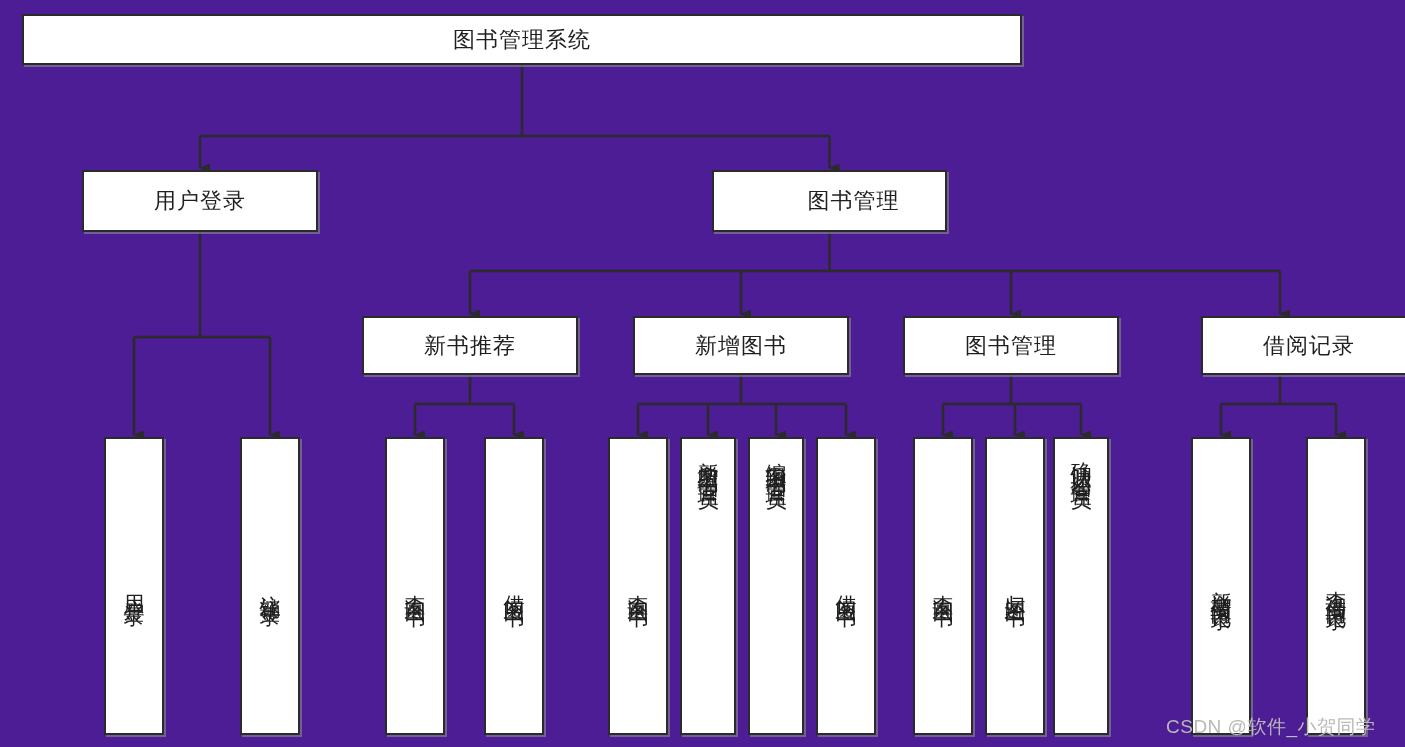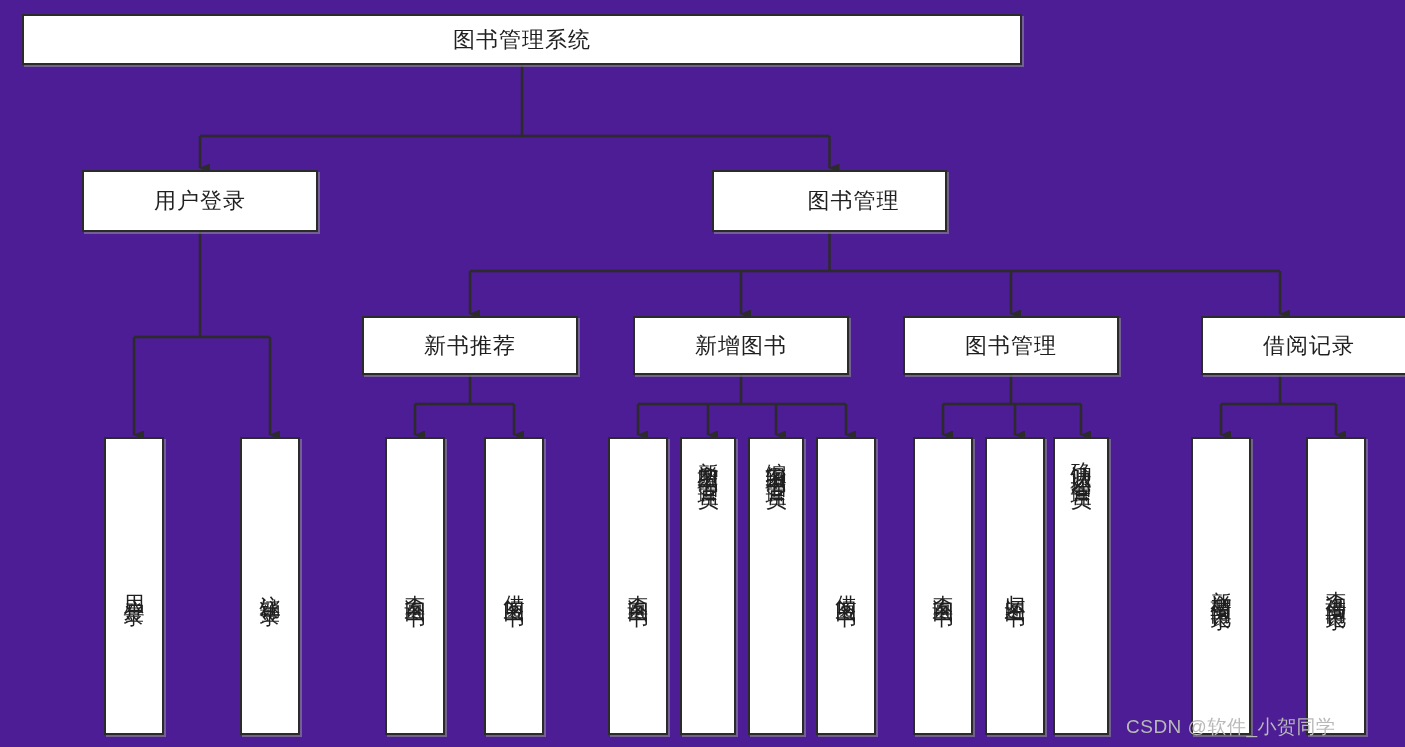--- a/index.html
+++ b/index.html
@@ -174,15 +174,15 @@
         <span class="node-label">确认归还（管理员）</span>
       </div>
       <div class="node vertical center-text" style="left: 1191px; top: 437px; width: 60px; height: 298px;">
         <span class="node-label">新增借阅记录</span>
       </div>
       <div class="node vertical center-text" style="left: 1306px; top: 437px; width: 60px; height: 298px;">
         <span class="node-label">查询借阅记录</span>
       </div>
     </div>
 
-  <div class="watermark" style="left: 1126px; top: 714px; color: rgb(185, 185, 185);">CSDN @软件_小贺同学</div>
+  <div class="watermark" style="left: 1166px; top: 714px; color: rgb(185, 185, 185);">CSDN @软件_小贺同学</div>
 
 </div>
 
 </body></html>

